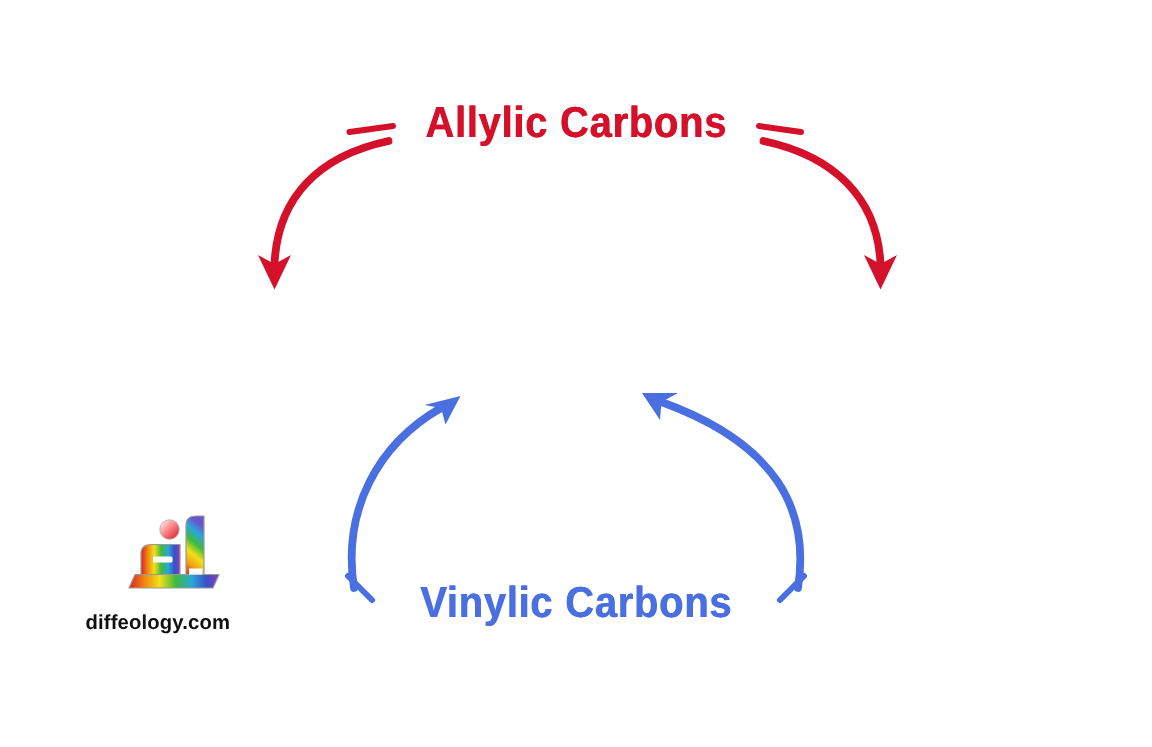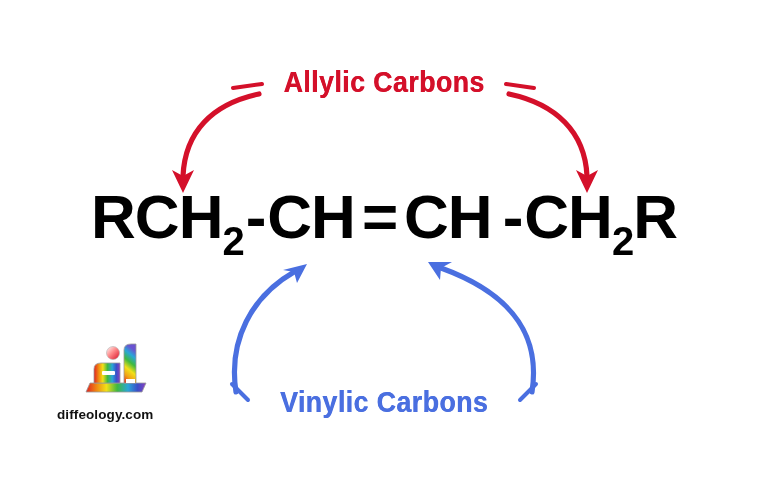--- a/index.html
+++ b/index.html
@@ -136,23 +136,20 @@
 
     <path d="M 236 392 C 228 340, 252 296, 294 272" stroke="#4a6fe0" stroke-width="5.2" stroke-linecap="round" fill="none"></path>
     <path d="M 307 264 L 283 270 L 294 272 L 297 283 Z" fill="#4a6fe0"></path>
 
     <path d="M 532 392 C 540 340, 518 296, 441 268" stroke="#4a6fe0" stroke-width="5.2" stroke-linecap="round" fill="none"></path>
     <path d="M 428 262 L 452 262 L 441 268 L 440 280 Z" fill="#4a6fe0"></path>
   </svg>
 
   <div id="allylic-label" class="label">Allylic Carbons</div>
 
-  <div id="formula">
-    <span class="seg">RCH</span><span class="sub">2</span><span class="bond">-</span><span class="seg">CH</span><span class="dbl">=</span><span class="seg">CH</span><span class="sp"></span><span class="bond">-</span><span class="seg">CH</span><span class="sub">2</span><span class="seg">R</span>
-  </div>
 
   <div id="vinylic-label" class="label">Vinylic Carbons</div>
 
   <div id="logo-block">
     <svg id="logo-mark" viewBox="0 0 74 68">
       <defs>
         <linearGradient id="rainbowH" x1="0" y1="0" x2="1" y2="0">
           <stop offset="0%" stop-color="#e02020"></stop>
           <stop offset="18%" stop-color="#f08b12"></stop>
           <stop offset="34%" stop-color="#f2e017"></stop>

